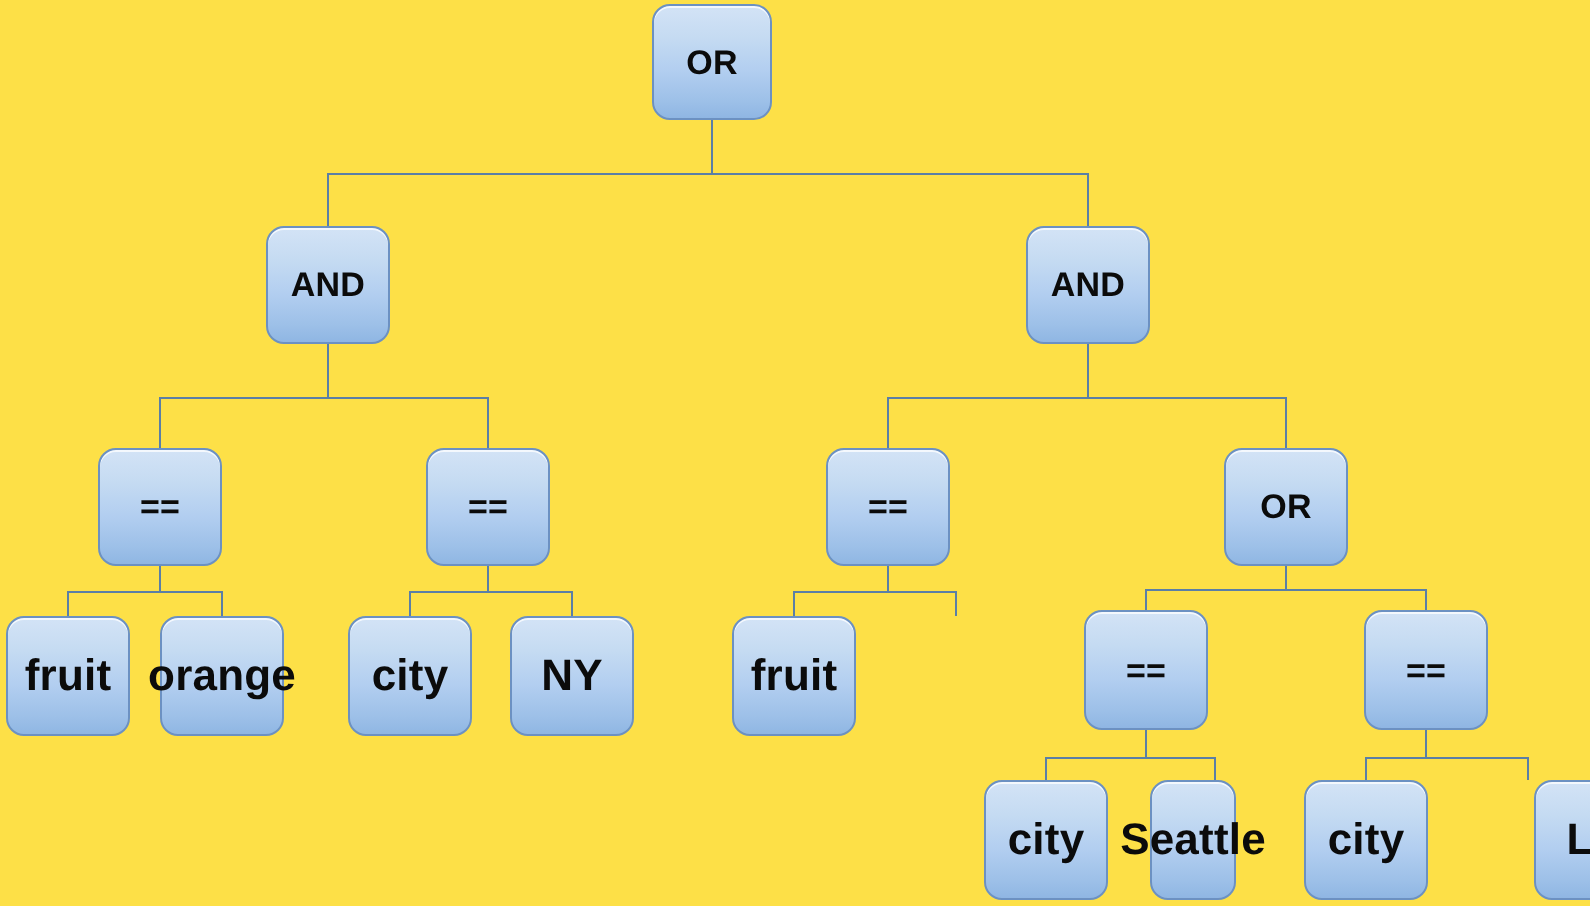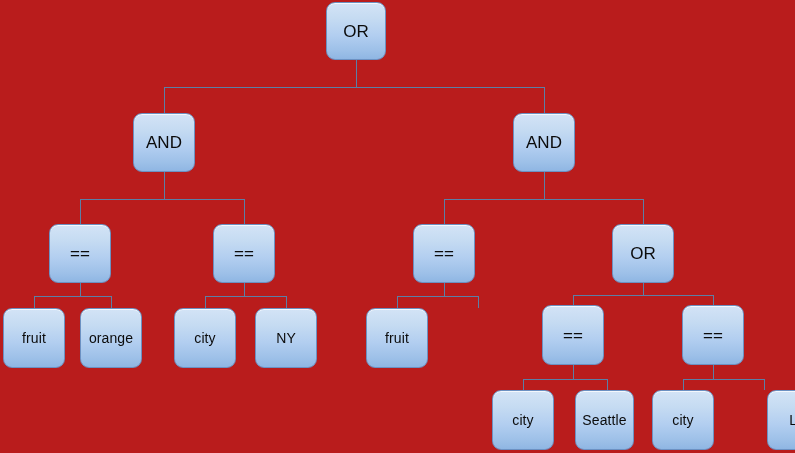--- a/index.html
+++ b/index.html
@@ -10,21 +10,22 @@
   body {
     width: 795px;
     height: 453px;
     font-family: "Liberation Sans", sans-serif;
     overflow: hidden;
   }
   #diagram-root {
     position: relative;
     width: 795px;
     height: 453px;
-    background: #b91c1c;
+    background: #fde047;
+    font-weight: bold;
   }
   #edge-layer {
     position: absolute;
     left: 0;
     top: 0;
     width: 795px;
     height: 453px;
   }
   .tree-node {
     position: absolute;
@@ -35,21 +36,21 @@
     border: 1px solid #6c91c2;
     border-radius: 9px;
     background: linear-gradient(to bottom,
         #d3e3f6 0%,
         #c5dbf2 28%,
         #b2cef0 58%,
         #9dc0e8 85%,
         #8fb6e3 100%);
     box-shadow: inset 0 1px 0 rgba(255,255,255,0.75);
     color: #0b0b0b;
-    font-size: 14px;
+    font-size: 22px;
     line-height: 1;
     letter-spacing: 0.1px;
     white-space: nowrap;
   }
   .node-label {
     pointer-events: none;
   }
   .op-node {
     font-size: 17px;
   }
@@ -116,21 +117,21 @@
     </div>
     <div class="tree-node op-node" style="left: 542px; top: 305px; width: 62px; height: 60px;">
       <span class="node-label">==</span>
     </div>
     <div class="tree-node op-node" style="left: 682px; top: 305px; width: 62px; height: 60px;">
       <span class="node-label">==</span>
     </div>
     <div class="tree-node leaf-node" style="left: 492px; top: 390px; width: 62px; height: 60px;">
       <span class="node-label">city</span>
     </div>
-    <div class="tree-node leaf-node" style="left: 575px; top: 390px; width: 59px; height: 60px;">
+    <div class="tree-node leaf-node" style="left: 575px; top: 390px; width: 43px; height: 60px;">
       <span class="node-label">Seattle</span>
     </div>
     <div class="tree-node leaf-node" style="left: 652px; top: 390px; width: 62px; height: 60px;">
       <span class="node-label">city</span>
     </div>
     <div class="tree-node leaf-node" style="left: 733px; top: 390px; width: 62px; height: 60px; margin-left: 34px;">
       <span class="node-label">LA</span>
     </div>
   </div>
 

